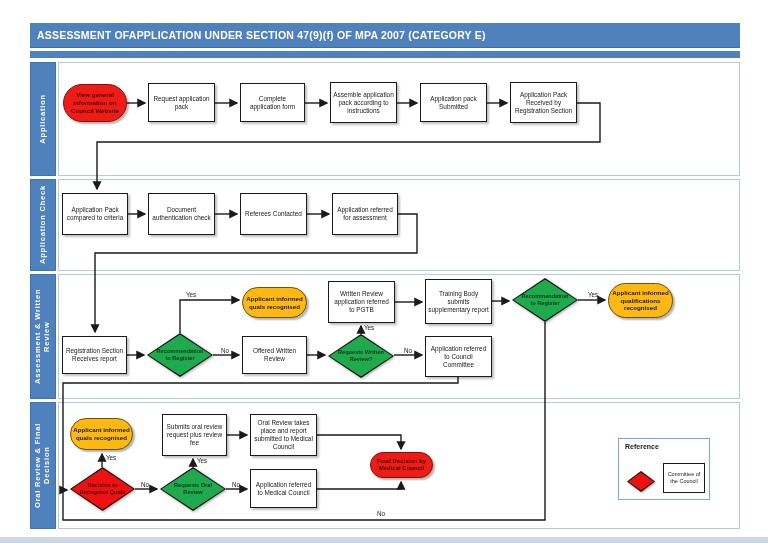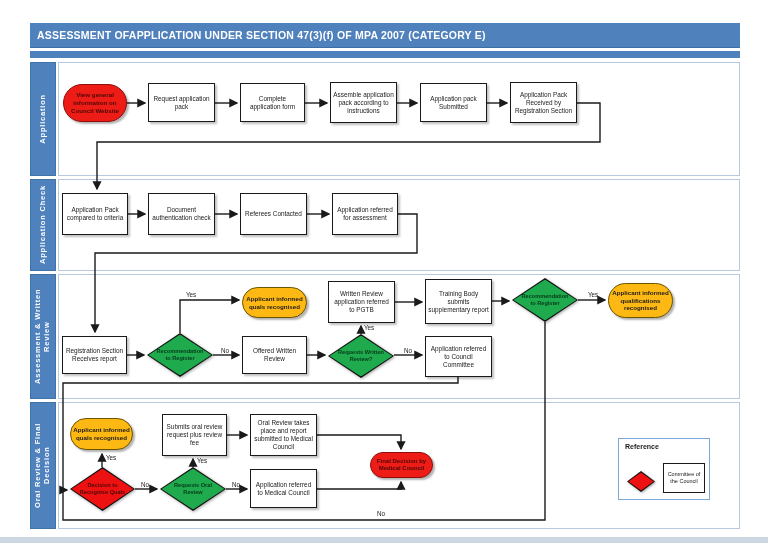--- a/index.html
+++ b/index.html
@@ -62,21 +62,21 @@
     clip-path:polygon(50% 0,100% 50%,50% 100%,0 50%);}
   .ref-item{position:absolute;left:44px;top:24px;width:42px;height:30px;
     border:1.2px solid #1a1a1a;background:#fff;display:flex;align-items:center;
     justify-content:center;text-align:center;font-size:5.5px;line-height:1.2;box-sizing:border-box;}
   .page-bottom{position:absolute;left:0;top:537px;width:768px;height:6px;background:#ccd7e2;}
 </style>
 </head>
 <body>
 
 <div class="title-bar">
-  <span>ASSESSMENT OFAPPLICATION UNDER  SECTION 47(3)(f) OF MPA 2007 (CATEGORY E)</span>
+  <span>ASSESSMENT OFAPPLICATION UNDER  SECTION 47(9)(f) OF MPA 2007 (CATEGORY E)</span>
 </div>
 <div class="title-strip"></div>
 
 <div class="lane-row" style="top:62px;height:114px;">
   <div class="lane-label">
       <span>Application</span>
     </div>
   <div class="lane-content"></div>
 </div>
 <div class="lane-row" style="top:179px;height:92px;">

